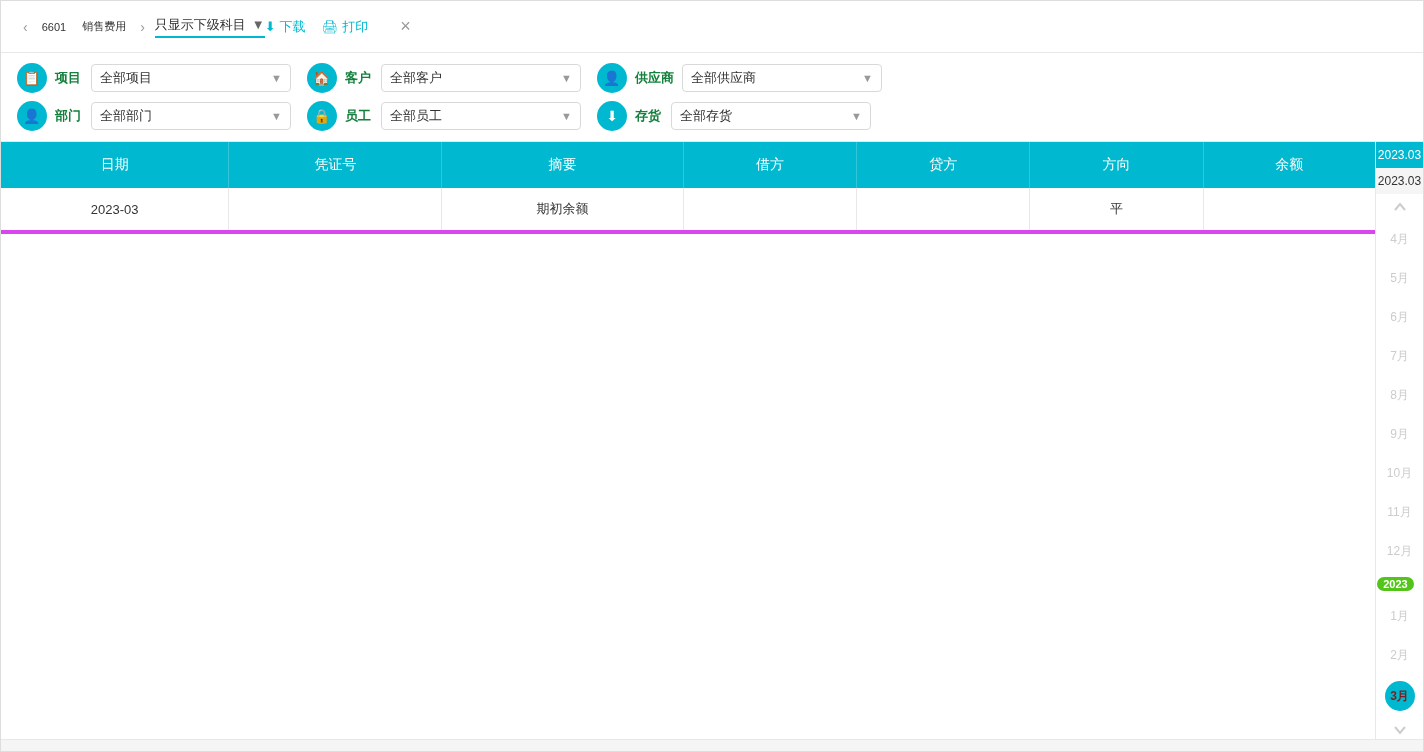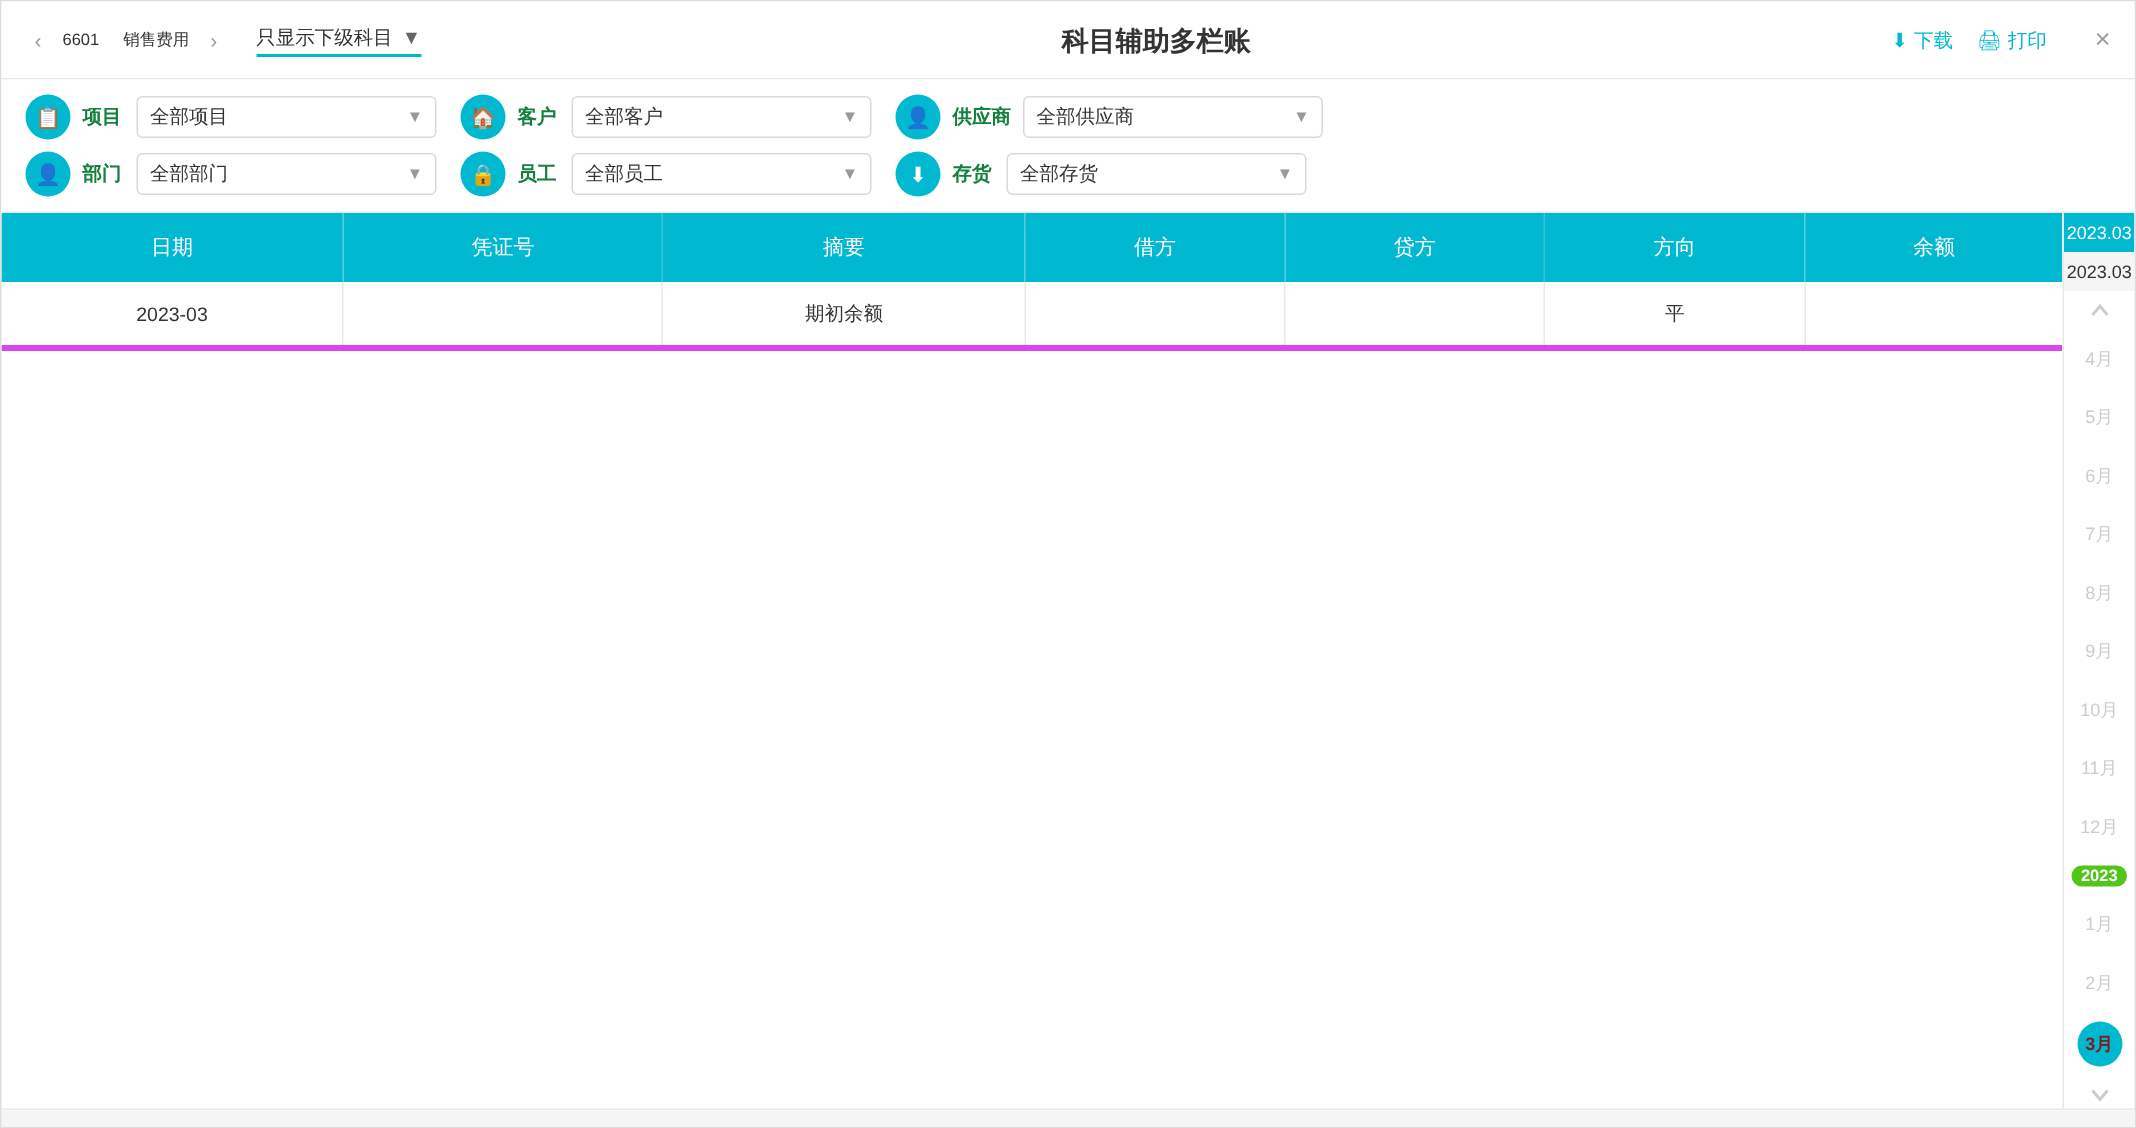--- a/index.html
+++ b/index.html
@@ -38,21 +38,21 @@
     }
     .account-code {
       font-size: 11px;
       color: #333;
       font-weight: 500;
       padding: 0 8px;
     }
     .show-sub-dropdown {
       display: flex;
       align-items: center;
-      margin-left: 20px;
+      margin-left: 4px;
       border-bottom: 2px solid #00b8d0;
       padding-bottom: 2px;
       cursor: pointer;
       color: #333;
       font-size: 13px;
     }
     .show-sub-dropdown span.arrow {
       margin-left: 6px;
       color: #666;
     }
@@ -187,21 +187,21 @@
       width: 200%;
       height: 100%;
     }
     
     .right-sidebar {
       width: 48px;
       background: #fff;
       border-left: 1px solid #e8e8e8;
       display: flex;
       flex-direction: column;
-      align-items: center;
+      align-items: flex-end;
       overflow: hidden;
     }
     .sidebar-nav-up, .sidebar-nav-down {
       width: 100%;
       display: flex;
       justify-content: center;
       padding: 6px 0;
       cursor: pointer;
       color: #ccc;
     }
@@ -272,21 +272,20 @@
 
   <div class="top-bar">
     <span class="nav-prev">‹</span>
     <span class="account-code">6601</span>
     <span class="account-code">销售费用</span>
     <span class="nav-next">›</span>
     <div class="show-sub-dropdown">
       <span>只显示下级科目</span>
       <span class="arrow">▼</span>
     </div>
-    <div class="title-center">科目辅助多栏账</div>
     <div class="top-actions">
       <div class="top-action-btn">
         <span>⬇</span>
         <span>下载</span>
       </div>
       <div class="top-action-btn">
         <span>🖨</span>
         <span>打印</span>
       </div>
       <span class="close-btn">×</span>

